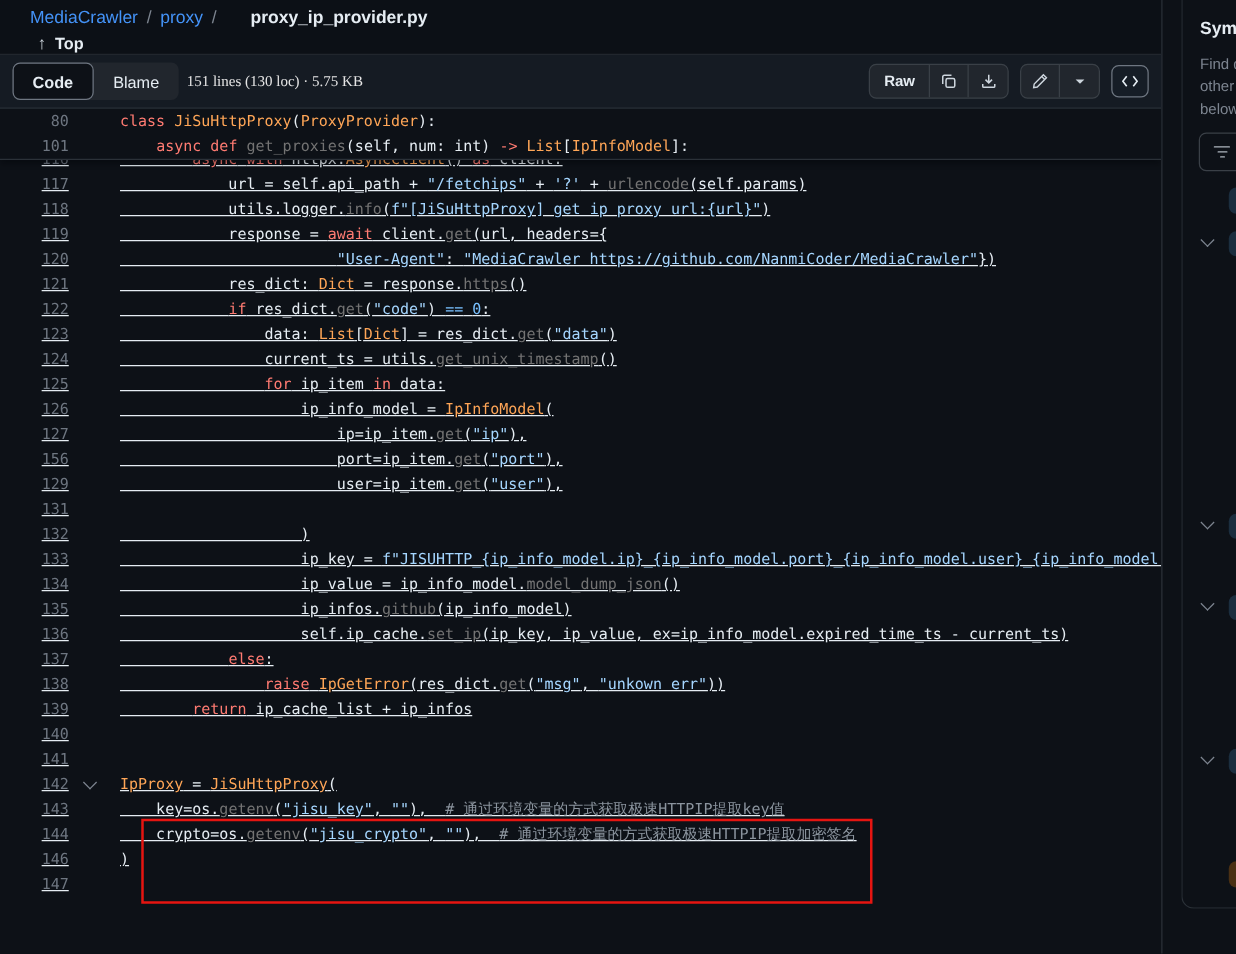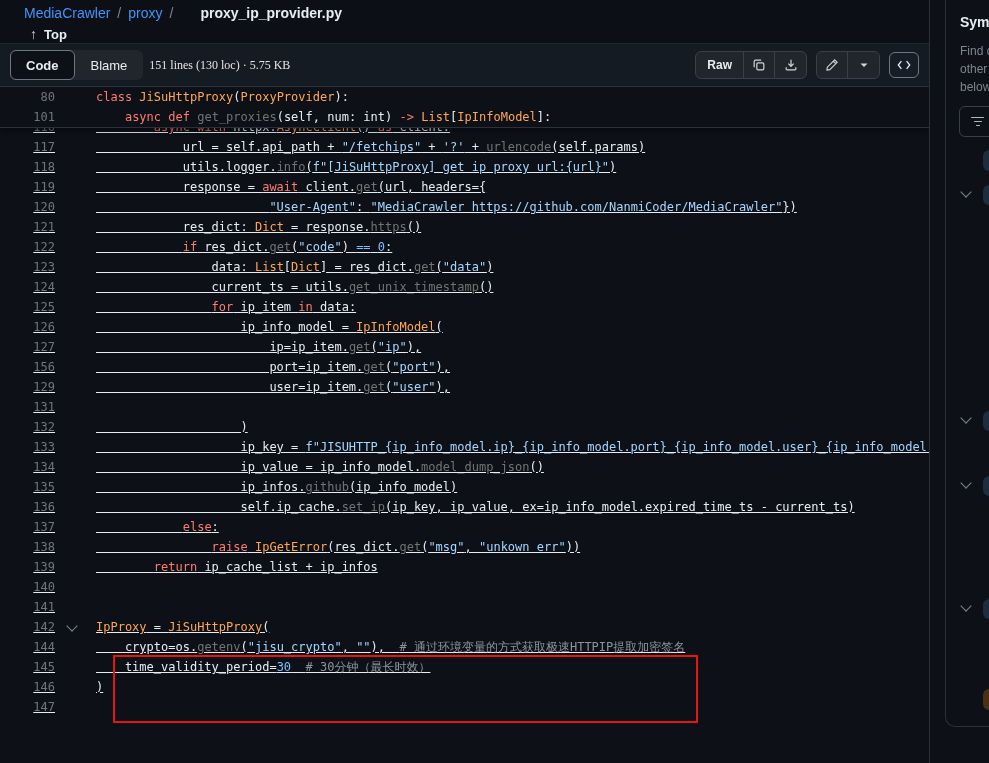--- a/index.html
+++ b/index.html
@@ -263,28 +263,28 @@
           <span class="codetxt"></span>
         </div>
         <div class="crow">
           <span class="ln">142</span>
           <span class="gut">
             <span class="chev"></span>
           </span>
           <span class="codetxt"><span class="tk-t">IpProxy</span><span class="tk-d"> = </span><span class="tk-t">JiSuHttpProxy</span><span class="tk-d">(</span></span>
         </div>
         <div class="crow">
+          <span class="ln">143</span>
+          <span class="gut"></span>
+          <span class="codetxt"><span class="tk-d">    key=os.</span><span class="tk-f">getenv</span><span class="tk-d">(</span><span class="tk-s">"jisu_key"</span><span class="tk-d">, </span><span class="tk-s">""</span><span class="tk-d">),  </span><span class="tk-m"># 通过环境变量的方式获取极速HTTPIP提取key值</span></span>
+        </div>
+        <div class="crow">
           <span class="ln">144</span>
           <span class="gut"></span>
           <span class="codetxt"><span class="tk-d">    crypto=os.</span><span class="tk-f">getenv</span><span class="tk-d">(</span><span class="tk-s">"jisu_crypto"</span><span class="tk-d">, </span><span class="tk-s">""</span><span class="tk-d">),  </span><span class="tk-m"># 通过环境变量的方式获取极速HTTPIP提取加密签名</span></span>
-        </div>
-        <div class="crow">
-          <span class="ln">145</span>
-          <span class="gut"></span>
-          <span class="codetxt"><span class="tk-d">    time_validity_period=</span><span class="tk-c">30</span><span class="tk-d">  </span><span class="tk-m"># 30分钟（最长时效）</span></span>
         </div>
         <div class="crow">
           <span class="ln">146</span>
           <span class="gut"></span>
           <span class="codetxt"><span class="tk-d">)</span></span>
         </div>
         <div class="crow">
           <span class="ln">147</span>
           <span class="gut"></span>
           <span class="codetxt"></span>

